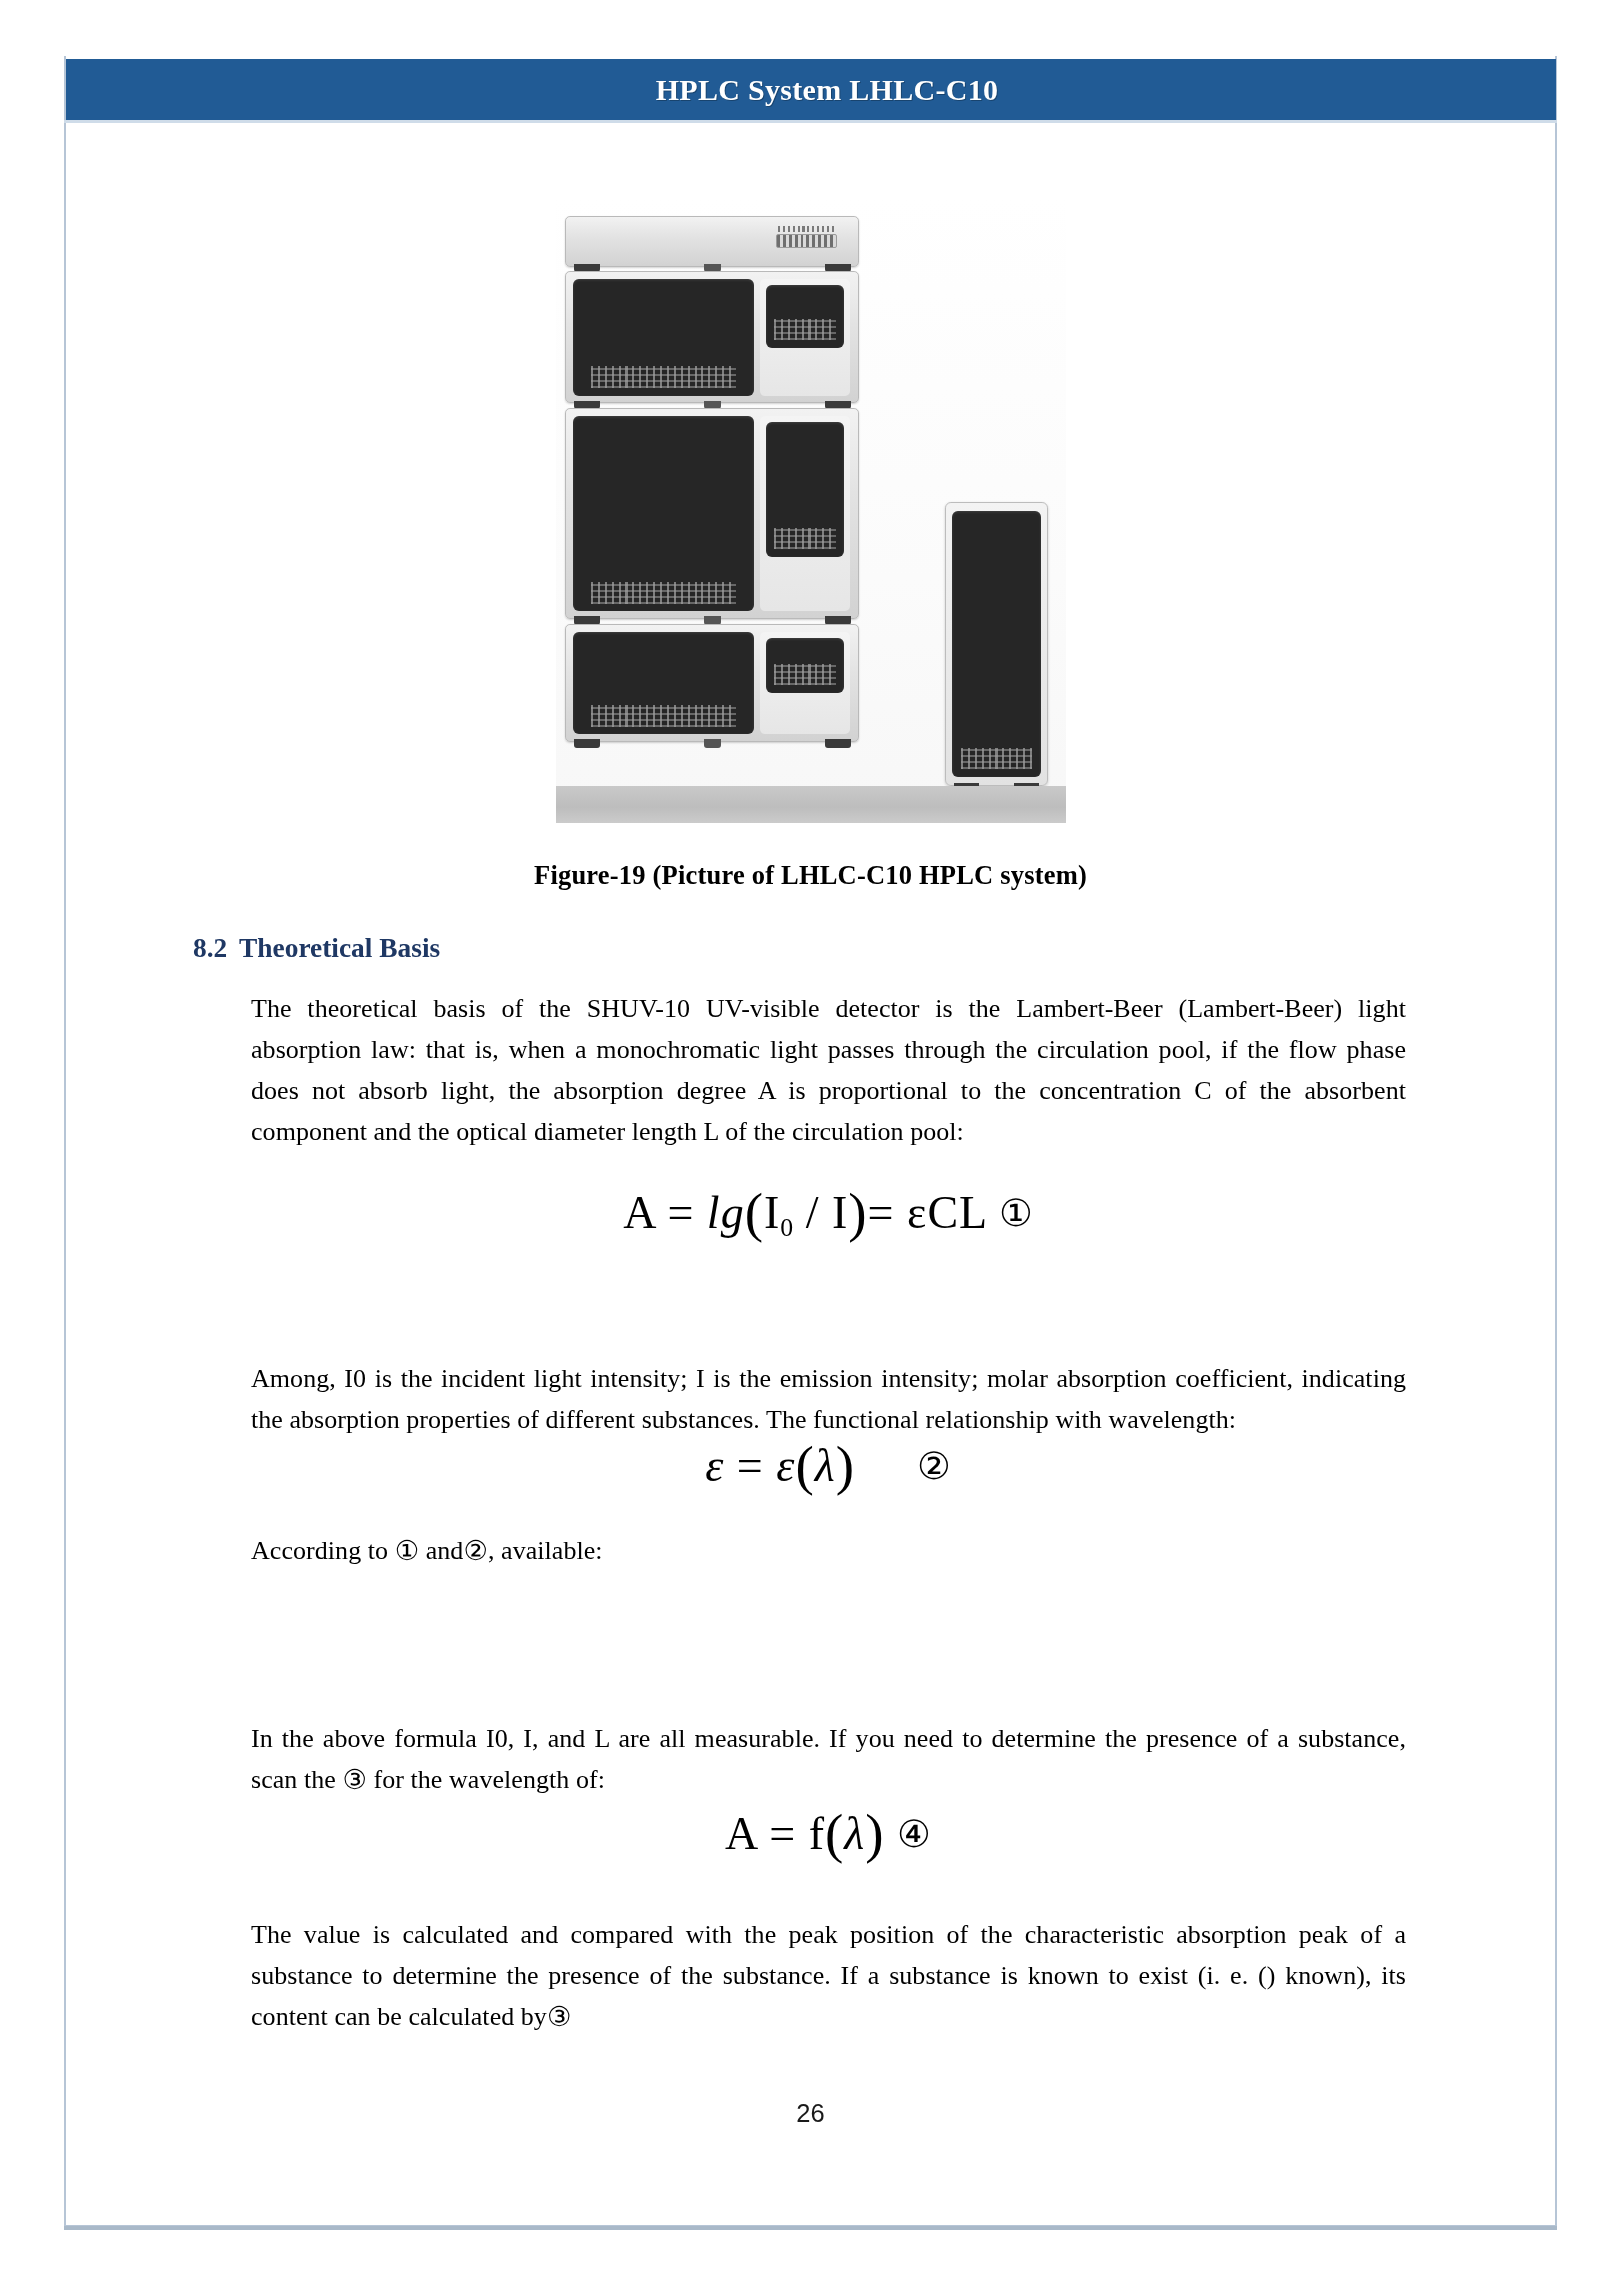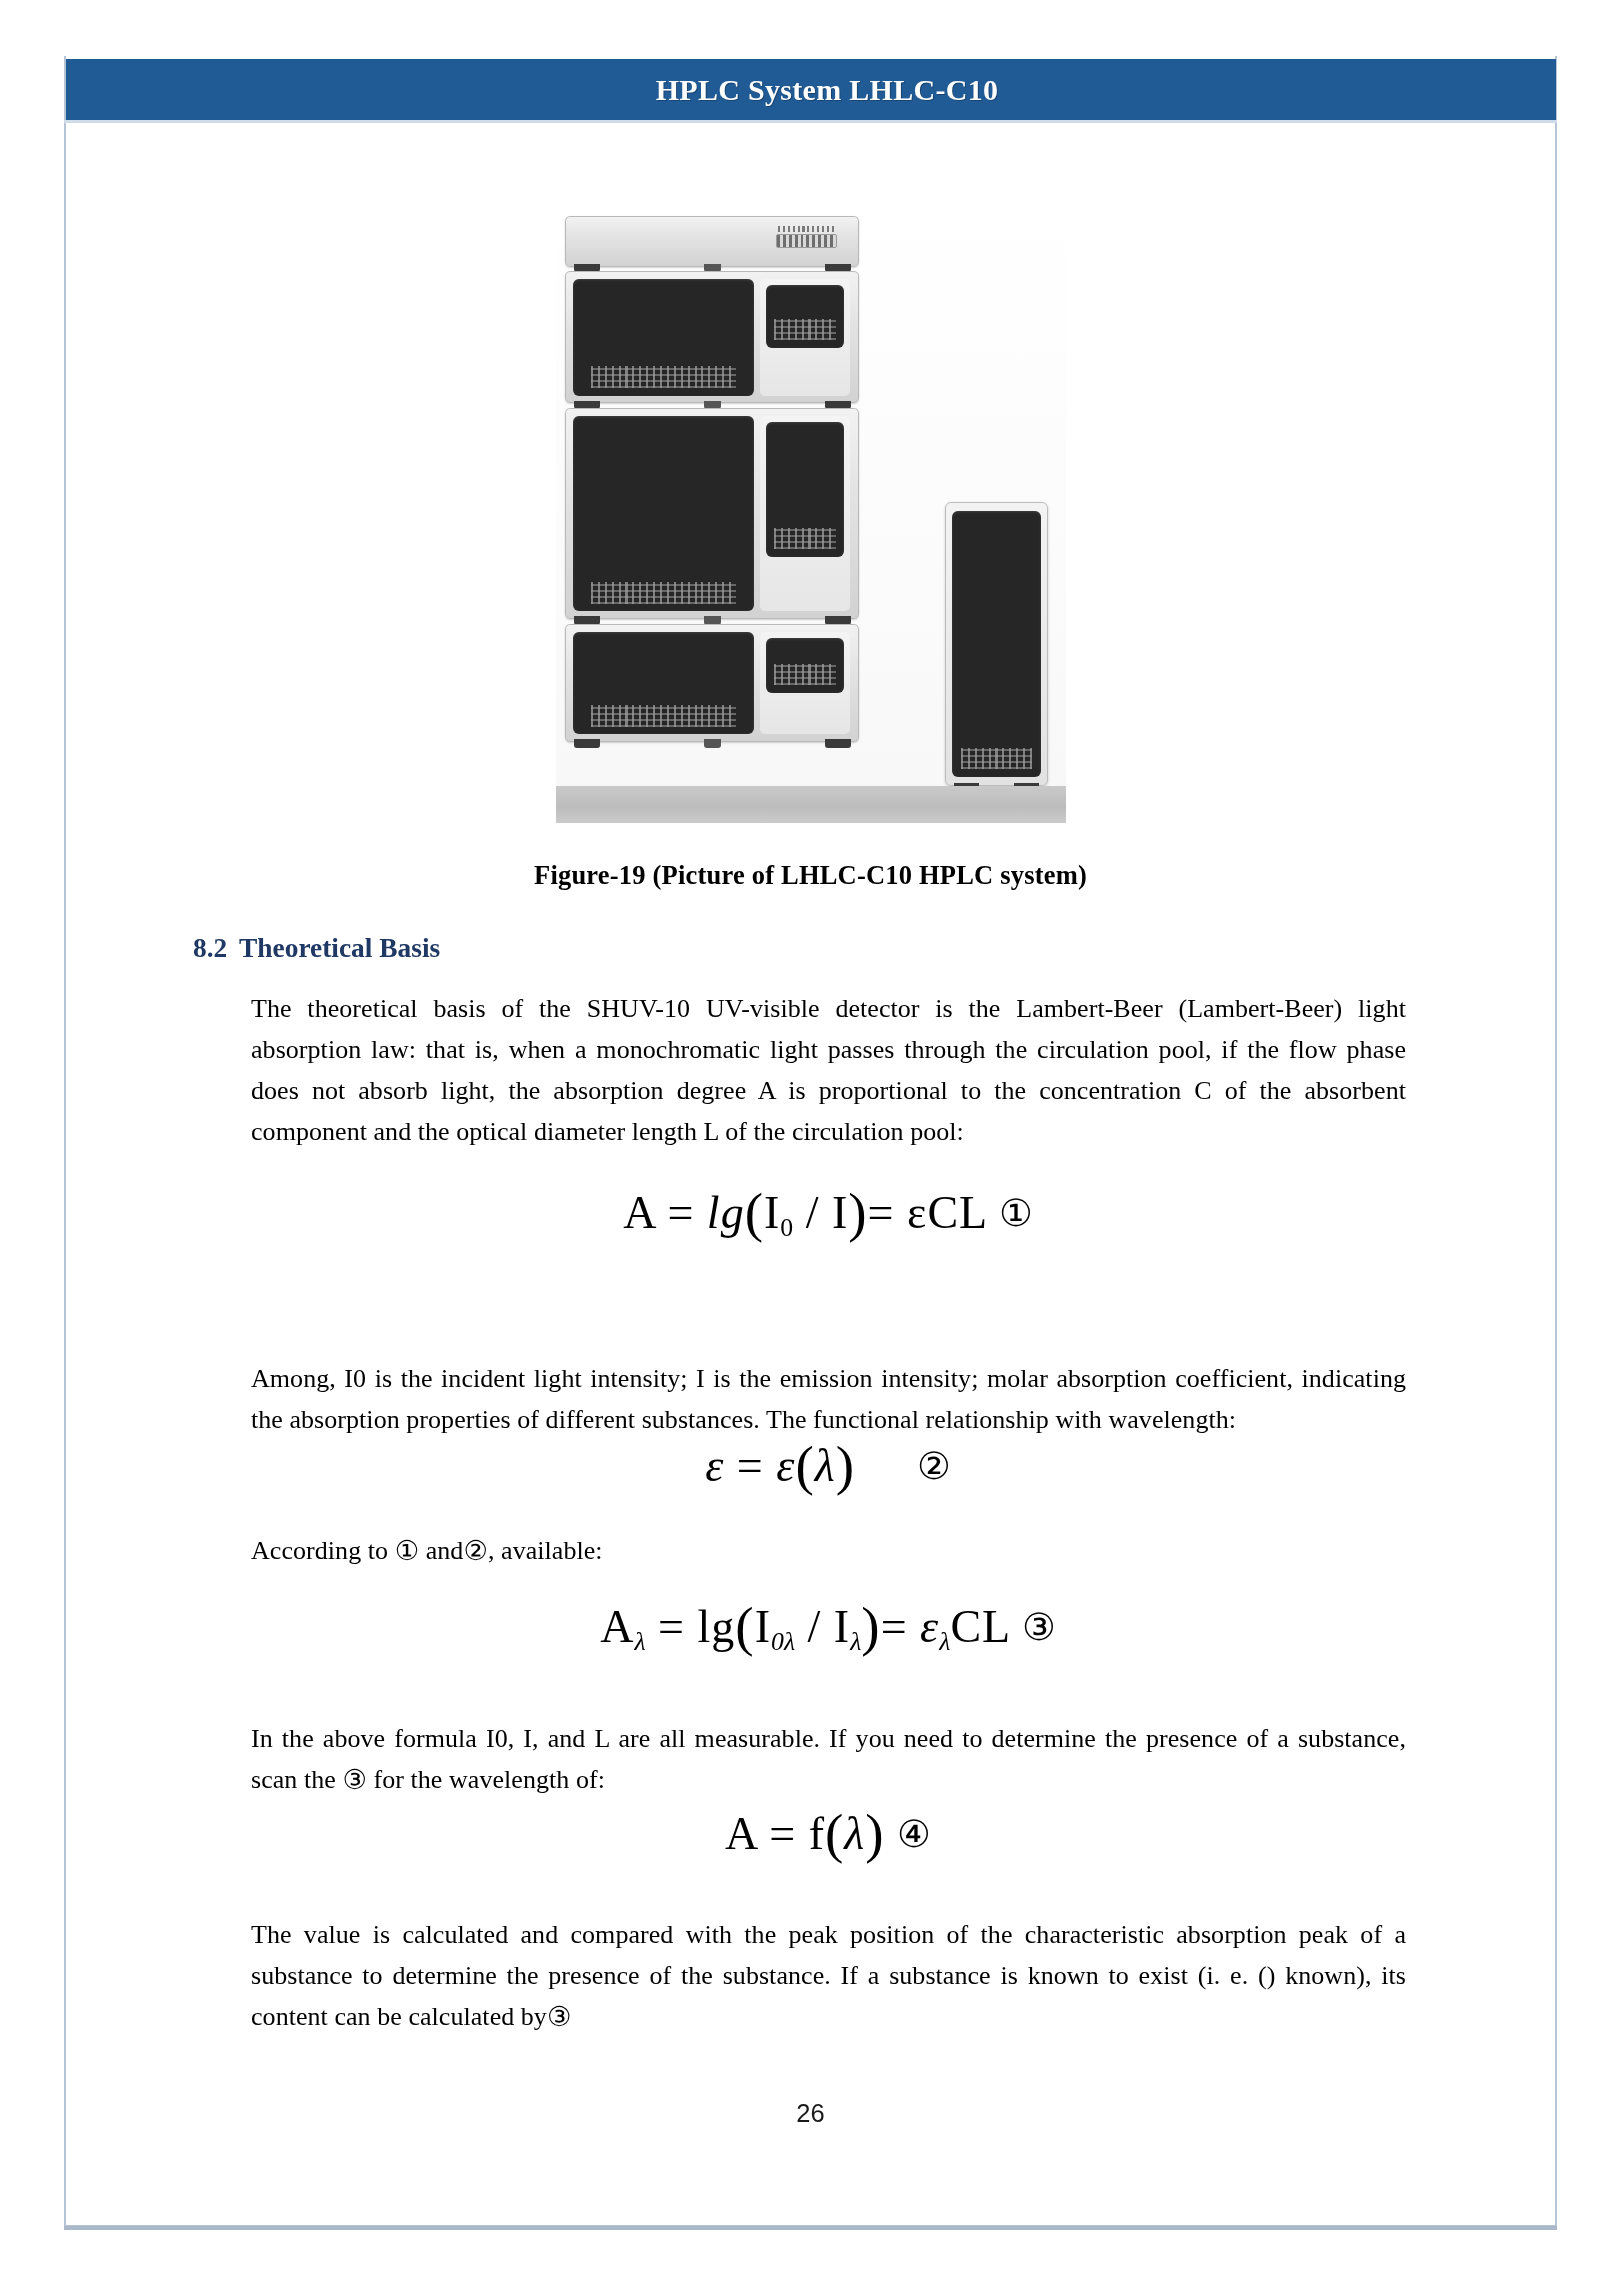--- a/index.html
+++ b/index.html
@@ -361,29 +361,20 @@
   </div>
 
   <div class="body-col eq" style="top:1434px;">
     <span class="it">ε</span>
     <span>=</span>
     <span class="it">ε</span><span class="big-paren">(</span><span class="it">λ</span><span class="big-paren">)</span>
     <span style="display:inline-block;width:37px;"></span>
     <span class="circnum">②</span>
   </div>
 
-  <div class="body-col eq" style="top:1595px;">
-    <span>A</span><sub class="it">λ</sub>
-    <span>=</span>
-    <span>lg</span><span class="big-paren">(</span><span>I</span><sub class="it">0λ</sub>
-    <span>/</span>
-    <span>I</span><sub class="it">λ</sub><span class="big-paren">)</span><span>=</span>
-    <span class="it">ε</span><sub class="it">λ</sub><span>CL</span>
-    <span class="circnum">③</span>
-  </div>
 
   <div class="body-col" style="top:1710px;">
     <p class="para">
       <span>In the above formula I0, I, and L are all measurable. If you need to determine the presence of a substance, scan the </span><span class="circ-inline">③</span><span> for the wavelength of:</span>
     </p>
   </div>
 
   <div class="body-col eq" style="top:1802px;">
     <span>A</span>
     <span>=</span>

